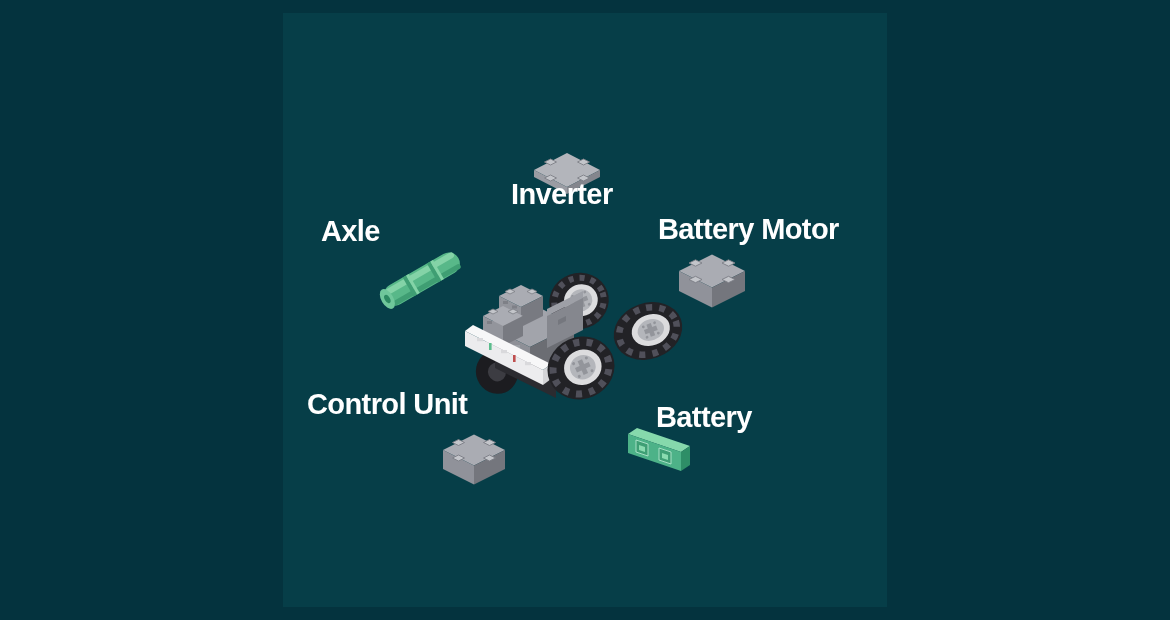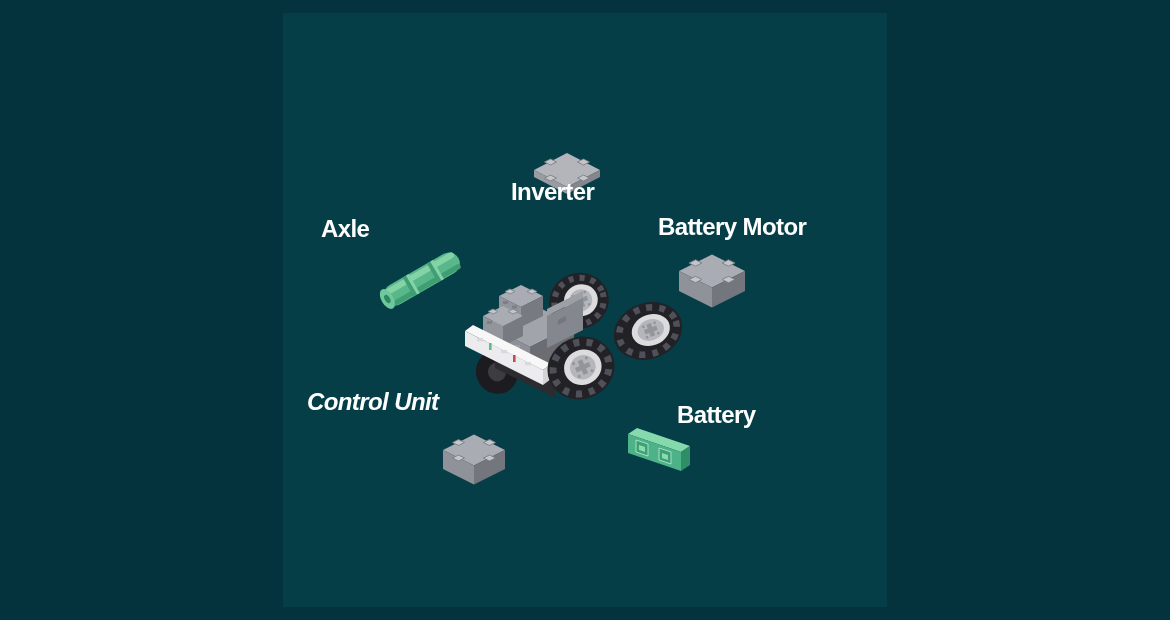--- a/index.html
+++ b/index.html
@@ -7,29 +7,29 @@
     width:1170px;height:620px;position:relative;overflow:hidden;
     background:#04333e;
     font-family:"Liberation Sans", sans-serif;
   }
   .panel{
     position:absolute;left:283px;top:13px;width:604px;height:594px;
     background:#063e48;
   }
   .scene-svg{position:absolute;left:0;top:0;width:1170px;height:620px;}
   .part-label{
-    position:absolute;color:#ffffff;font-weight:700;font-size:24px;
+    position:absolute;color:#ffffff;font-weight:700;font-size:29px;
     letter-spacing:-0.6px;line-height:1;white-space:nowrap;
     text-rendering:optimizeLegibility;
   }
   #label-inverter{left:511px;top:180px;}
   #label-axle{left:321px;top:217px;}
   #label-electric-motor{left:658px;top:215px;}
-  #label-control-unit{left:307px;top:390px;font-style:italic;}
-  #label-battery{left:656px;top:403px;margin-left:21px;}
+  #label-control-unit{left:307px;top:390px;}
+  #label-battery{left:656px;top:403px;}
 </style>
 </head>
 <body>
 
 <div class="panel"></div>
 
 <svg class="scene-svg" viewBox="0 0 1170 620">
 
   <g>
     <polygon points="534,170 567,153 600,170 567,187" fill="#b3b5bb"></polygon>

